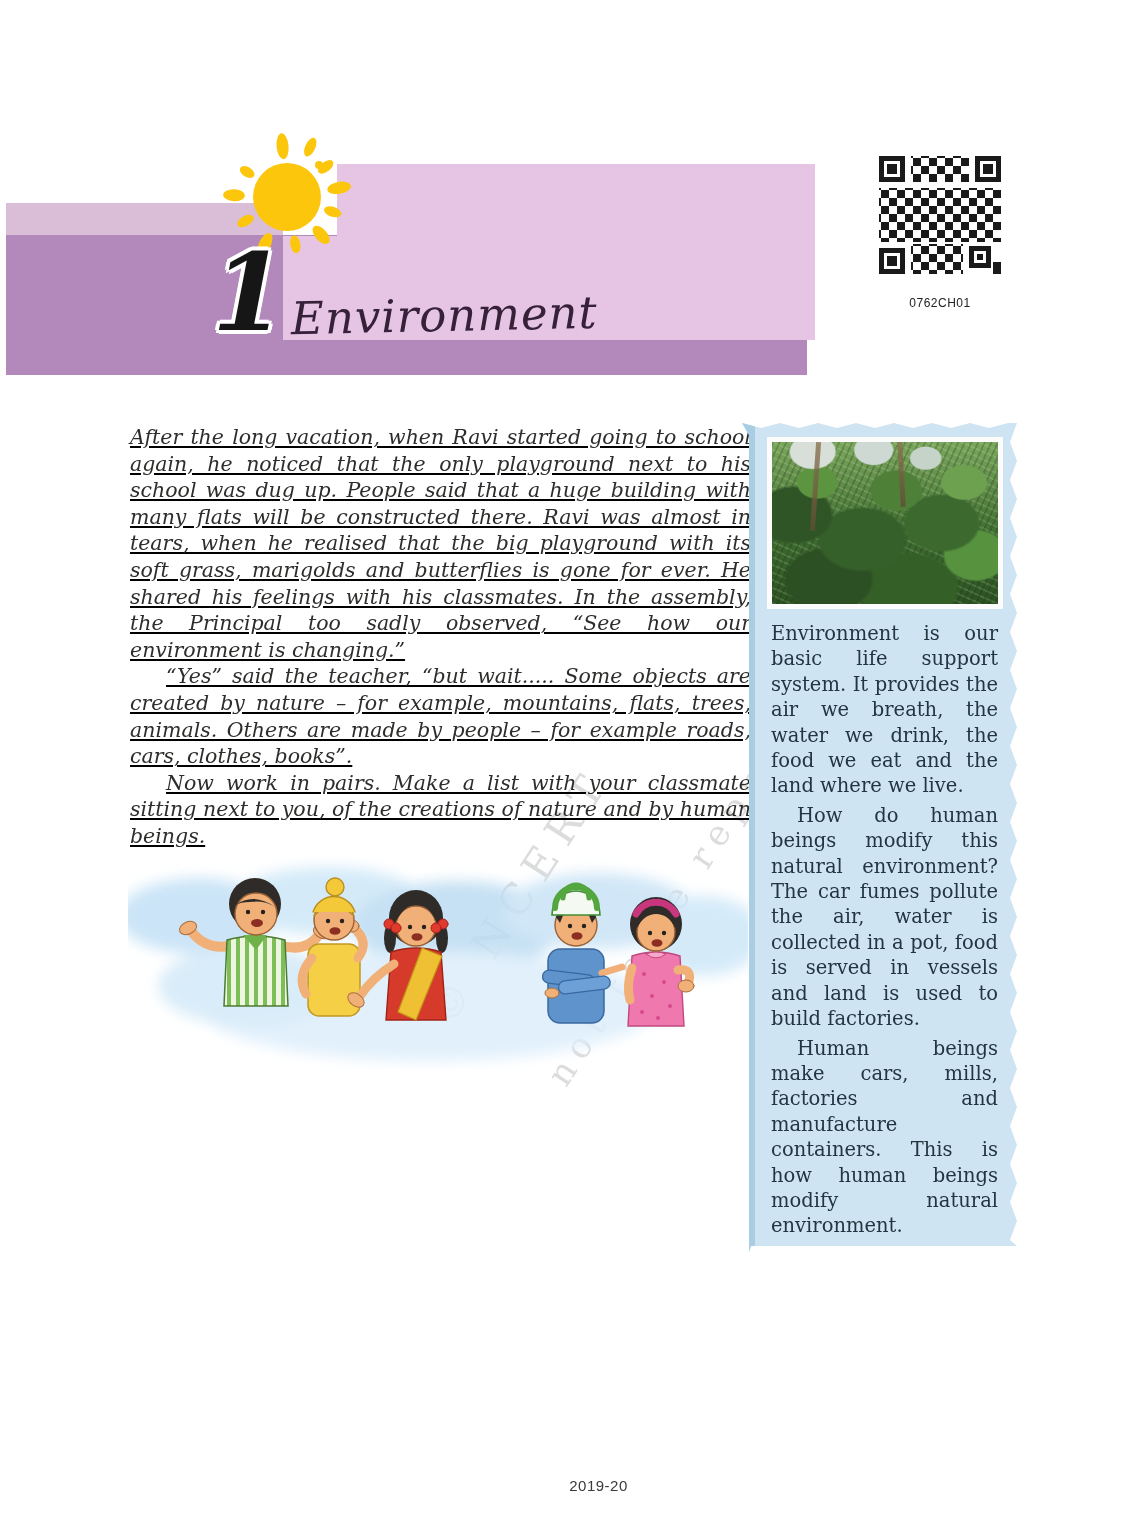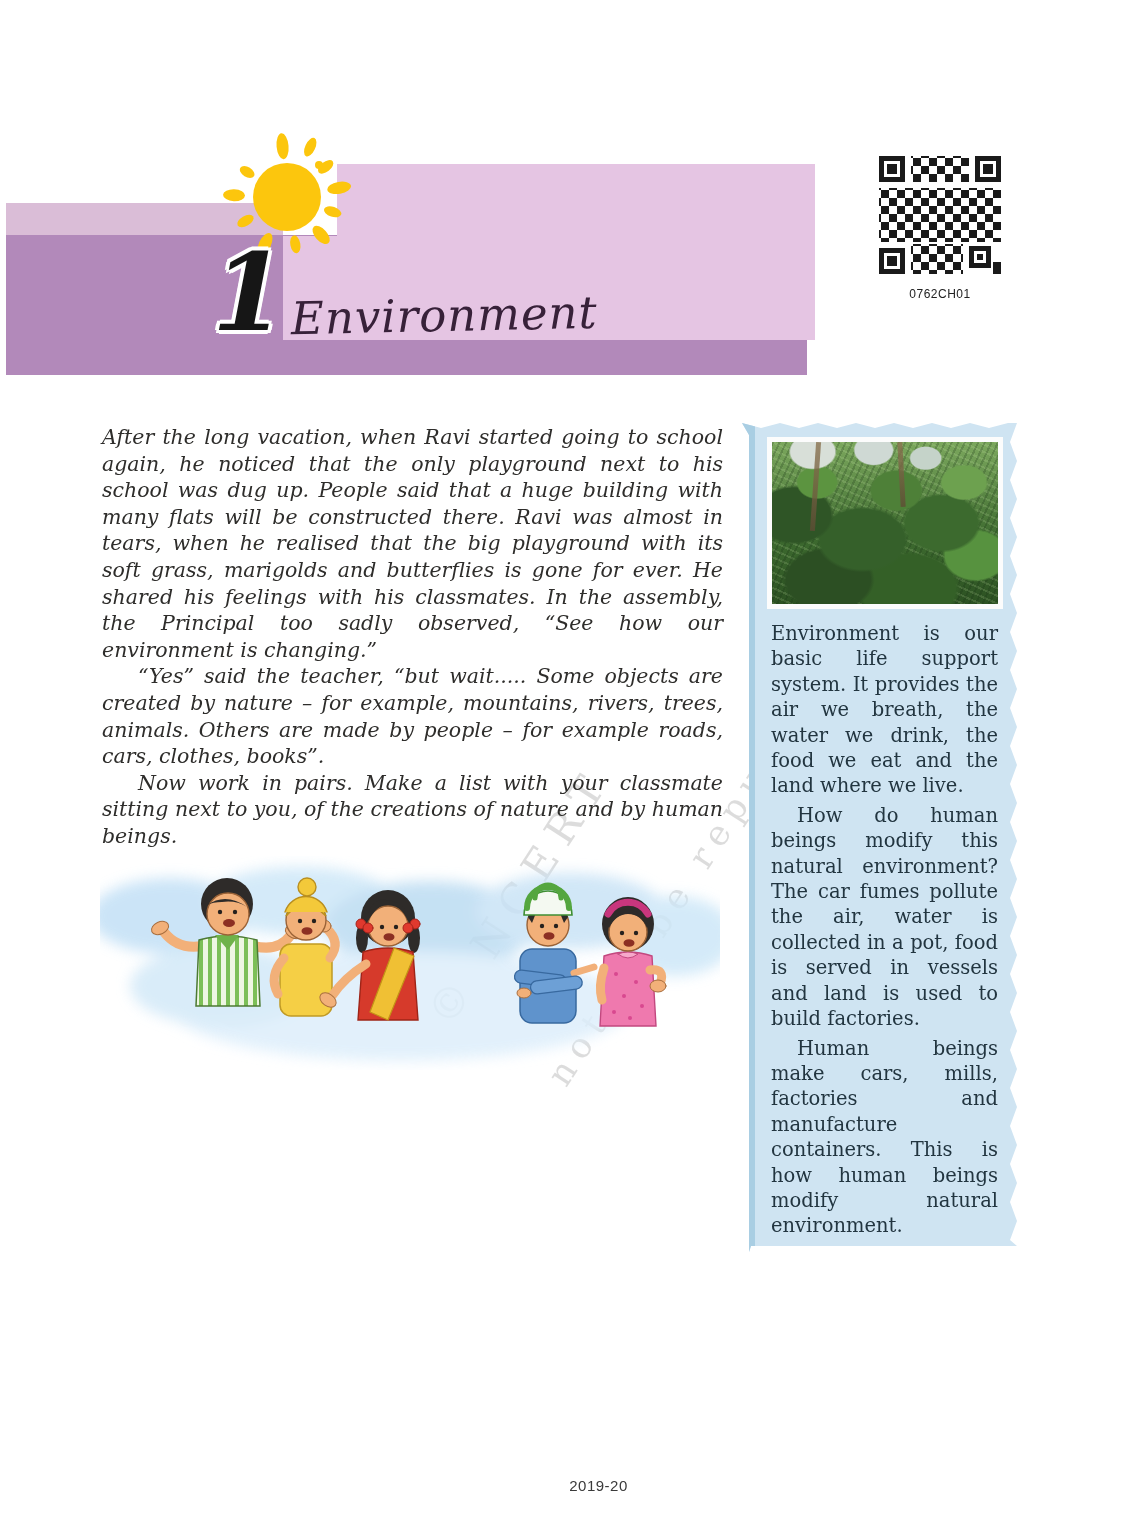--- a/index.html
+++ b/index.html
@@ -16,24 +16,24 @@
      font-family:"DejaVu Serif",serif;font-style:italic;font-weight:bold;font-size:106px;line-height:1;
      color:#161616;
      text-shadow:-4px 0 0 #fff,4px 0 0 #fff,0 -4px 0 #fff,0 4px 0 #fff,
                  -3px -3px 0 #fff,3px 3px 0 #fff,-3px 3px 0 #fff,3px -3px 0 #fff;}
   .chapter-title{position:absolute;left:291px;top:291px;
      font-family:"DejaVu Serif",serif;font-style:italic;font-size:45px;line-height:1.1;
      color:#372139;letter-spacing:1px;transform:rotate(-1.2deg);}
 
   
   .qr-wrap{position:absolute;left:872px;top:150px;width:136px;text-align:center;}
-  .qr-label{margin-top:3px;font-family:"Liberation Sans",sans-serif;font-size:12px;color:#222;letter-spacing:.5px;}
-
-  
-  .main-col{position:absolute;left:102px;top:424px;width:621px;}
+  .qr-label{margin-top:12px;font-family:"Liberation Sans",sans-serif;font-size:12px;color:#222;letter-spacing:.5px;}
+
+  
+  .main-col{position:absolute;left:130px;top:424px;width:621px;text-decoration:underline;}
   .main-col p{margin:0;font-family:"DejaVu Serif",serif;font-style:italic;font-size:20.5px;
      line-height:26.6px;color:#2e2d2b;text-align:justify;text-indent:36px;}
   .main-col p.first{text-indent:0;}
   .kids-svg{display:block;margin:6px 0 4px -2px;}
 
   
   .sidebar{position:absolute;left:742px;top:423px;width:275px;height:829px;background:#cfe4f2;}
   .side-band{position:absolute;left:0;top:0;bottom:0;width:13px;background:#a9cee3;}
   .photo{position:relative;margin:14px 14px 12px 25px;height:162px;border:5px solid #fcfcfc;
      background:
@@ -150,21 +150,21 @@
       <rect x="120" y="112" width="8" height="12" fill="#1a1a1a"></rect>
     </svg>
     <div class="qr-label">0762CH01</div>
   </div>
 
   <div class="wm wm1">© NCERT</div>
   <div class="wm wm2">not to be republished</div>
 
   <div class="main-col">
     <p class="first">After the long vacation, when Ravi started going to school again, he noticed that the only playground next to his school was dug up. People said that a huge building with many flats will be constructed there. Ravi was almost in tears, when he realised that the big playground with its soft grass, marigolds and butterflies is gone for ever. He shared his feelings with his classmates. In the assembly, the Principal too sadly observed, “See how our environment is changing.”</p>
-    <p>“Yes” said the teacher, “but wait..... Some objects are created by nature – for example, mountains, rivers, trees, animals. Others are made by people – for example roads, cars, clothes, books”.</p>
+    <p>“Yes” said the teacher, “but wait..... Some objects are created by nature – for example, mountains, flats, trees, animals. Others are made by people – for example roads, cars, clothes, books”.</p>
     <p>Now work in pairs. Make a list with your classmate sitting next to you, of the creations of nature and by human beings.</p>
 
     <svg class="kids-svg" width="620" height="214" viewBox="0 0 620 214">
       <defs>
         <pattern id="stripeG" width="9" height="9" patternUnits="userSpaceOnUse">
           <rect width="9" height="9" fill="#eef6e2"></rect>
           <rect width="4" height="9" fill="#7cbf57"></rect>
         </pattern>
         <filter id="soft" x="-40%" y="-40%" width="180%" height="180%">
           <feGaussianBlur stdDeviation="7"></feGaussianBlur>

